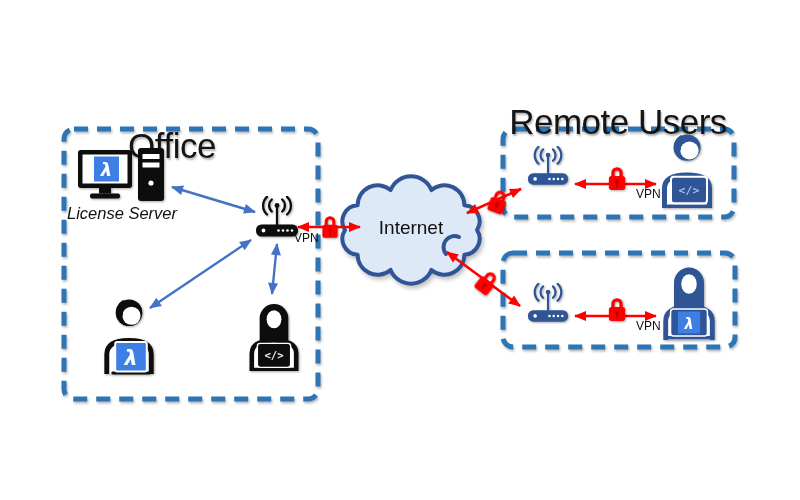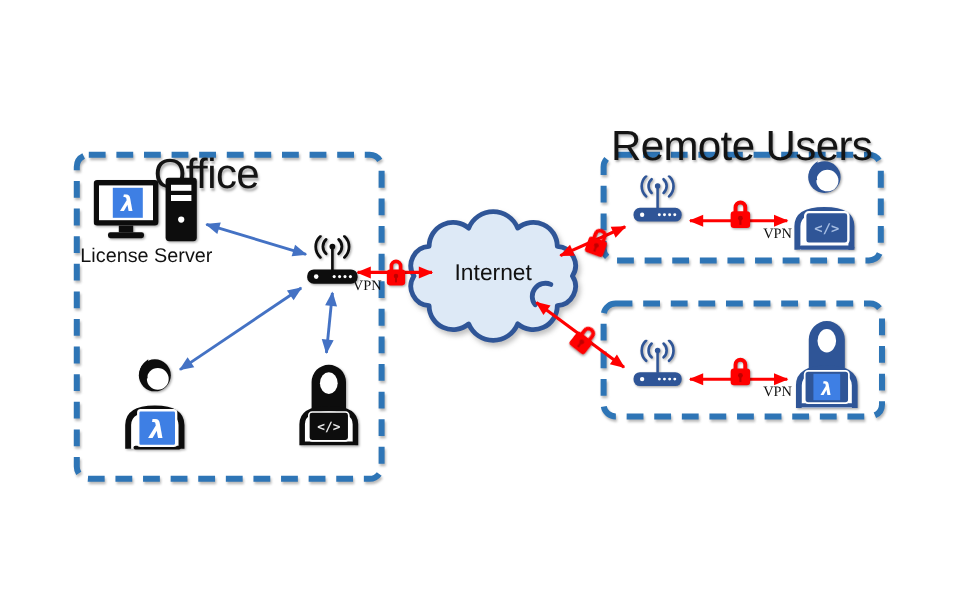--- a/index.html
+++ b/index.html
@@ -7,22 +7,22 @@
     position:relative; width:800px; height:500px; background:#ffffff;
     font-family:"Liberation Sans", sans-serif; overflow:hidden;
   }
   .abs { position:absolute; }
   .title {
     font-size:35px; line-height:1; color:#141414; text-align:center;
     white-space:nowrap; letter-spacing:-0.5px;
     text-shadow:1px 2px 2px rgba(0,0,0,0.30);
   }
   .small-label { color:#111; text-align:center; }
-  .lic-label { font-size:16.5px; top:204px; left:66px; width:112px; }
-  .vpn-label { font-size:12px; width:30px; text-align:left;font-family:Liberation Serif, serif; }
+  .lic-label { font-size:16.5px; top:204px; left:66px; width:112px;font-style:italic; }
+  .vpn-label { font-size:12px; width:30px; text-align:left; }
   .cloud-label { font-size:19px; top:217px; left:343px; width:136px; text-align:center; color:#111; }
   #underlay { position:absolute; left:0; top:0; }
   .boxes  { filter:drop-shadow(1.5px 2px 1px rgba(100,100,100,0.45)); }
   .cloudg { filter:drop-shadow(2px 3px 2px rgba(100,100,100,0.40)); }
   .icon   { filter:drop-shadow(1px 1.5px 1px rgba(0,0,0,0.35)); }
   .glyph  { font-family:"DejaVu Sans", sans-serif; font-weight:bold; }
   .code-glyph { font-family:"DejaVu Sans Mono", monospace; font-weight:bold; }
 </style>
 </head>
 <body>

